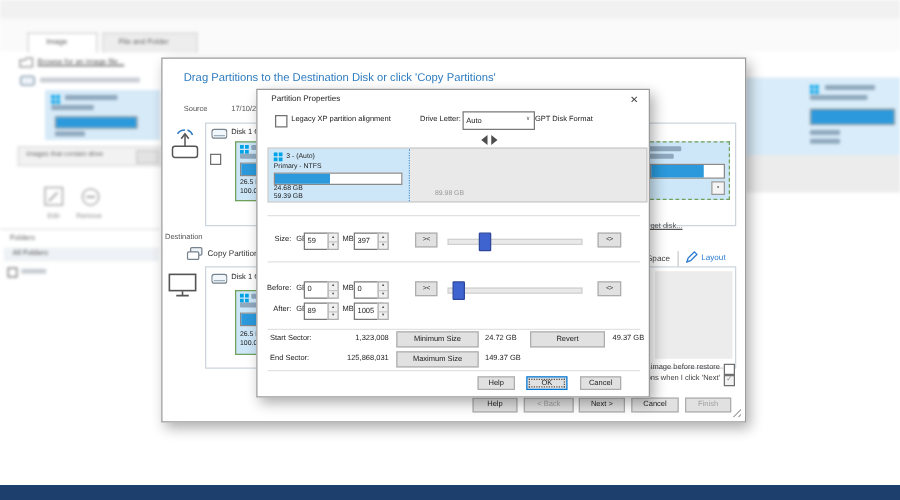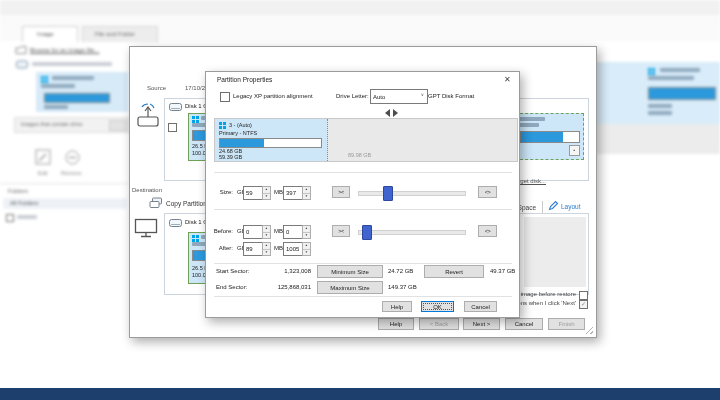--- a/index.html
+++ b/index.html
@@ -120,20 +120,21 @@
         </div>
       <div class="tb blue" style="left:56px;top:42px;width:24px"></div>
       <div class="tb blue" style="left:56px;top:49px;width:24px"></div>
     </div>
     <div class="abs" style="left:592px;top:124px;width:128px;height:30px;background:#ececec"></div>
   </div>
 
   <div class="abs" style="left:0;top:388px;width:720px;height:12px;background:#1d3f6e;z-index:1"></div>
 
   <div class="dlg" style="left:129px;top:46px;width:466px;height:290px;z-index:2">
+    <span class="t" style="left:17px;top:10px;font-size:9px;color:#2e7cc0">Drag Partitions to the Destination Disk or click 'Copy Partitions'</span>
 
     <span class="t" style="left:17px;top:38px;color:#555">Source</span>
     <span class="t" style="left:55px;top:38px;color:#555">17/10/2022 11:06</span>
 
     <svg class="abs" style="left:6px;top:54px" width="24" height="28" viewBox="0 0 24 28">
       <rect x="2" y="16" width="20" height="9" rx="2" fill="none" stroke="#555" stroke-width="1.2"></rect>
       <path d="M12,16 v-9" stroke="#555" stroke-width="1.2"></path>
       <path d="M9,10 l3,-4 l3,4" fill="none" stroke="#555" stroke-width="1.2"></path>
       <path d="M6,6 a7,6 0 0 1 6,-3" fill="none" stroke="#2e7cc0" stroke-width="1.2"></path>
       <path d="M18,7 a7,6 0 0 0 -4,-4" fill="none" stroke="#2e7cc0" stroke-width="1.2"></path>

